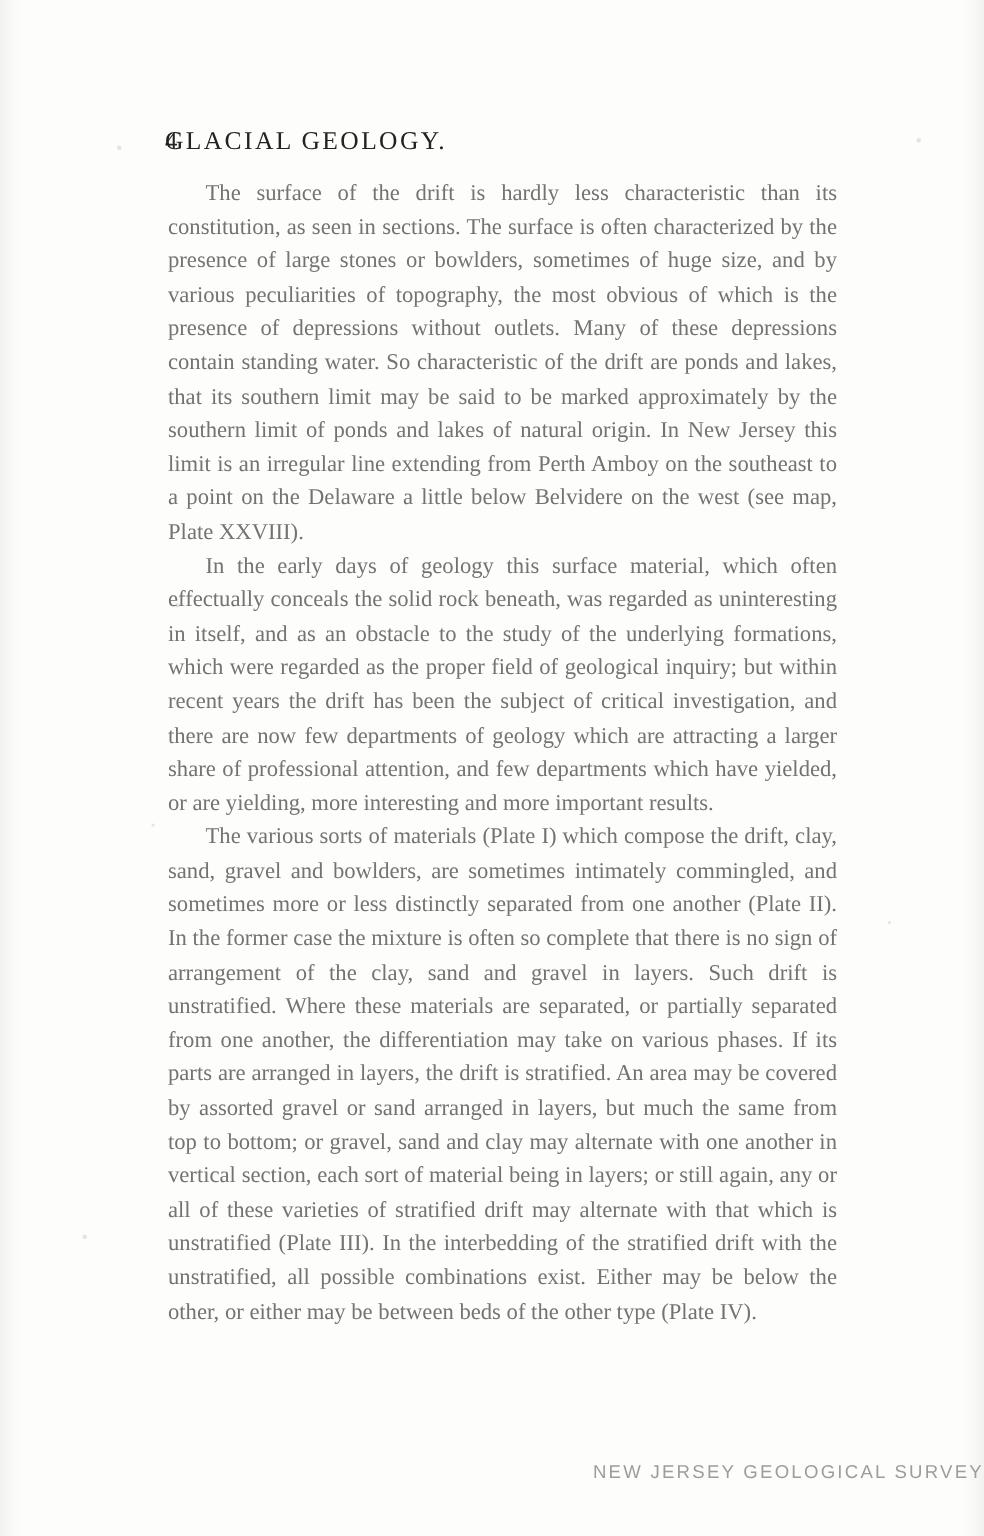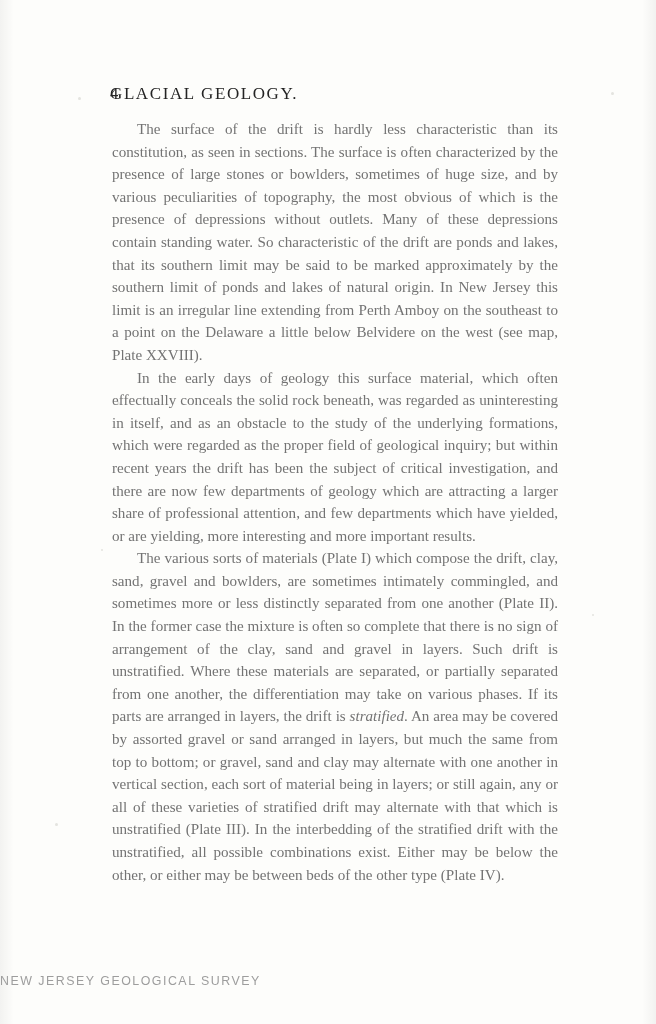--- a/index.html
+++ b/index.html
@@ -61,29 +61,28 @@
     text-align: justify;
     color: #737373;
   }
   .body-col p {
     margin: 0;
     text-indent: 25px;
     -webkit-hyphens: none;
     hyphens: none;
   }
   .body-col p .it {
-    font-style: italic;
     margin-top: 12px;
   }
   .footer {
     position: absolute;
     left: 0;
     right: 0;
     bottom: 36px;
-    text-align: left;
+    text-align: right;
     font-family: "Liberation Sans", sans-serif;
     font-size: 12.4px;
     letter-spacing: 1.5px;
     color: #9d9d9d;
   }
   .edge-shadow-l {
     position: absolute;
     left: 0; top: 0; bottom: 0;
     width: 14px;
     background: linear-gradient(to right, rgba(0,0,0,.045), rgba(0,0,0,0));

